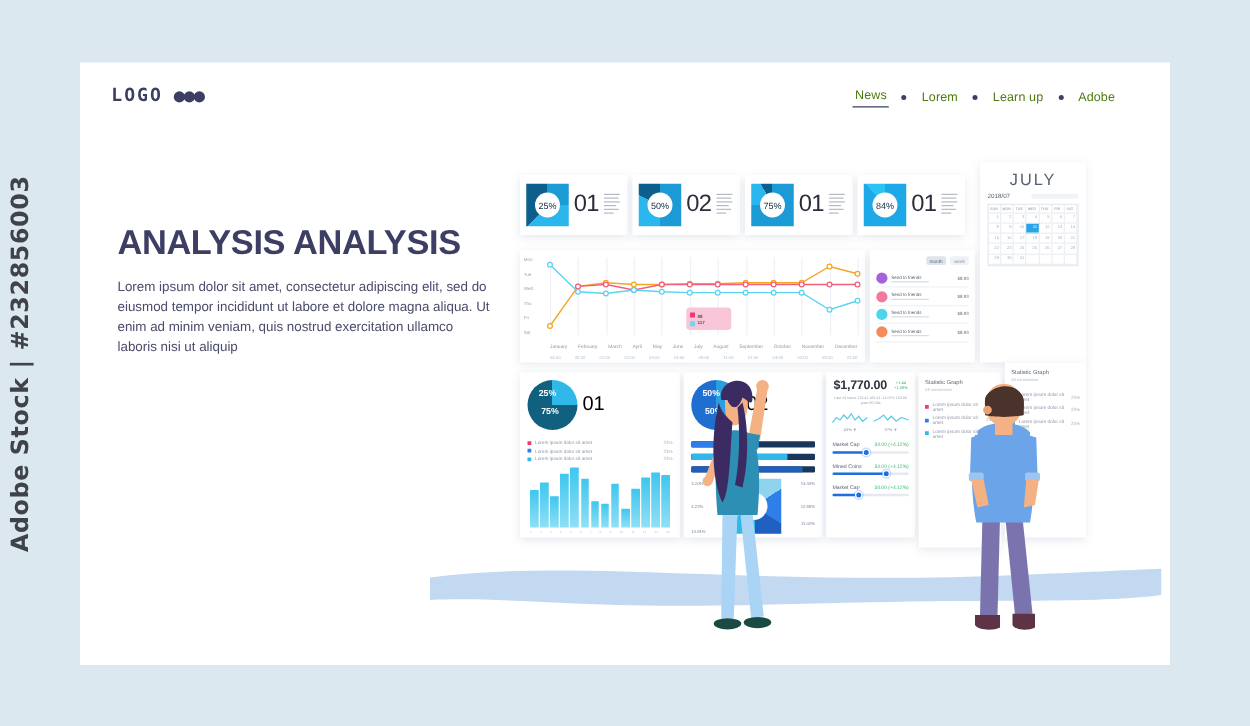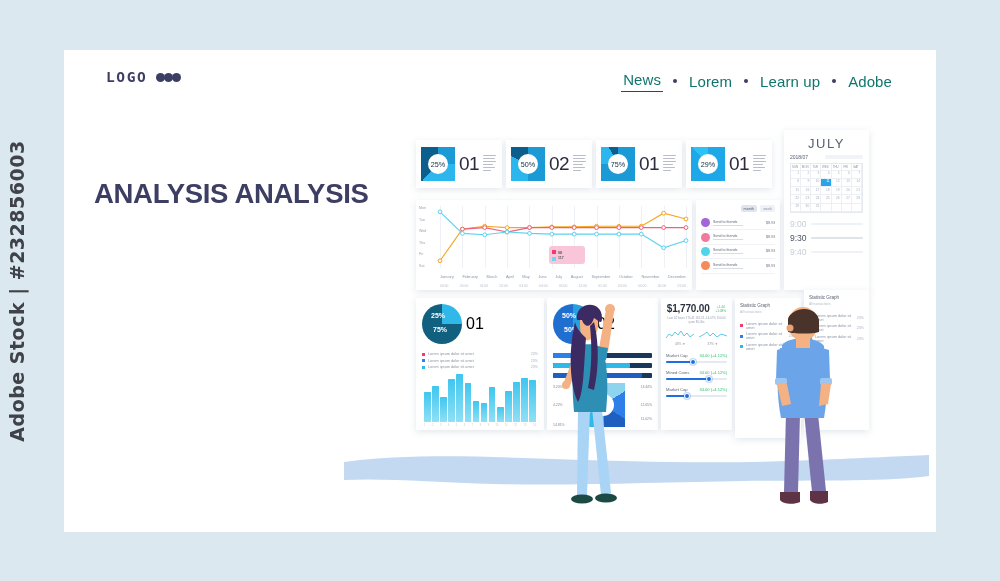--- a/index.html
+++ b/index.html
@@ -33,38 +33,38 @@
     width: 872px; height: 482px;
     background: #ffffff;
     overflow: hidden;
   }
 
   
   .header {
     position: absolute; left: 0; top: 0; width: 100%; height: 62px;
   }
   .logo {
-    position: absolute; left: 42px; top: 19px;
+    position: absolute; left: 25px; top: 19px;
     display: flex; align-items: center; gap: 9px;
   }
   .logo-text {
     font-family: "DejaVu Sans Mono", monospace;
     font-size: 14.5px; font-weight: 700; letter-spacing: 1.6px;
     color: #3d3e63;
   }
   .logo-dots { display: flex; gap: 1px; }
   .logo-dots i { width: 9px; height: 9px; border-radius: 50%; background: #3d3e63; display: block; margin-left: -2px;}
   .logo-dots i:first-child { margin-left: 0; }
 
   .nav {
     position: absolute; right: 42px; top: 20px;
     display: flex; align-items: center; gap: 10px;
   }
   .nav a {
-    font-size: 15px; color: #0f766e; text-decoration: none;
+    font-size: 10px; color: #4d7c0f; text-decoration: none;
     padding: 1px 2px; letter-spacing: .1px;
   }
   .nav a.active { border-bottom: 1.6px solid #3d3e63; padding-bottom: 3px; }
   .nav .sep { width: 4px; height: 4px; border-radius: 50%; background: #3d3e63; display:block; }
 
   
   .hero { position: absolute; left: 30px; top: 130px; width: 300px; }
   .hero h1 {
     font-size: 27.5px; font-weight: 700; color: #3d3e63;
     letter-spacing: -.3px; line-height: 1.05;
@@ -233,20 +233,21 @@
       <a href="#">Lorem</a>
       <span class="sep"></span>
       <a href="#">Learn up</a>
       <span class="sep"></span>
       <a href="#">Adobe</a>
     </nav>
   </div>
 
   <div class="hero">
     <h1>ANALYSIS ANALYSIS</h1>
+    <p>Lorem ipsum dolor sit amet, consectetur adipiscing elit, sed do eiusmod tempor incididunt ut labore et dolore magna aliqua. Ut enim ad minim veniam, quis nostrud exercitation ullamco laboris nisi ut aliquip</p>
   </div>
 
   <div class="dash">
 
     <div class="card kpi" style="left:2px; top:10px;">
       <div class="donut" style="background:conic-gradient(#1c9ad6 0 25%, #2bb6ee 25% 62%, #0c5e8c 62% 100%);">
         <div class="hole">
             <b>25%</b>
           </div>
       </div>
@@ -291,21 +292,21 @@
           <i style="width:90%"></i>
           <i style="width:70%"></i>
           <i style="width:86%"></i>
           <i style="width:60%"></i>
         </span>
     </div>
 
     <div class="card kpi" style="left:272px; top:10px;">
       <div class="donut" style="background:conic-gradient(#1fa8e8 0 88%, #2bc3f5 88% 100%);">
         <div class="hole">
-            <b>29%</b>
+            <b>84%</b>
           </div>
       </div>
       <span class="num">01</span>
       <span class="lines">
           <i style="width:92%"></i>
           <i style="width:84%"></i>
           <i style="width:90%"></i>
           <i style="width:70%"></i>
           <i style="width:86%"></i>
           <i style="width:60%"></i>
@@ -510,34 +511,20 @@
           <div class="r">
             <span class="">29</span>
             <span class="">30</span>
             <span class="">31</span>
             <span class=""></span>
             <span class=""></span>
             <span class=""></span>
             <span class=""></span>
           </div>
         </div>
-      <div class="cal-times">
-        <div class="tr">
-            <b>9:00</b>
-            <i></i>
-          </div>
-        <div class="tr em">
-            <b>9:30</b>
-            <i style="background:#dfe4eb"></i>
-          </div>
-        <div class="tr">
-            <b>9:40</b>
-            <i></i>
-          </div>
-      </div>
     </div>
 
     <div class="card bot1">
       <div class="pieblock">
         <div class="pie2" style="background:conic-gradient(#2fb8e8 0 25%, #11607f 25% 100%);">
           <span class="t" style="left:9px;top:8px;">25%</span>
           <span class="t" style="left:11px;top:22px;">75%</span>
         </div>
         <span class="num">01</span>
         <span class="lines"><i style="width:92%"></i><i style="width:84%"></i><i style="width:90%"></i><i style="width:70%"></i><i style="width:86%"></i><i style="width:58%"></i></span>

